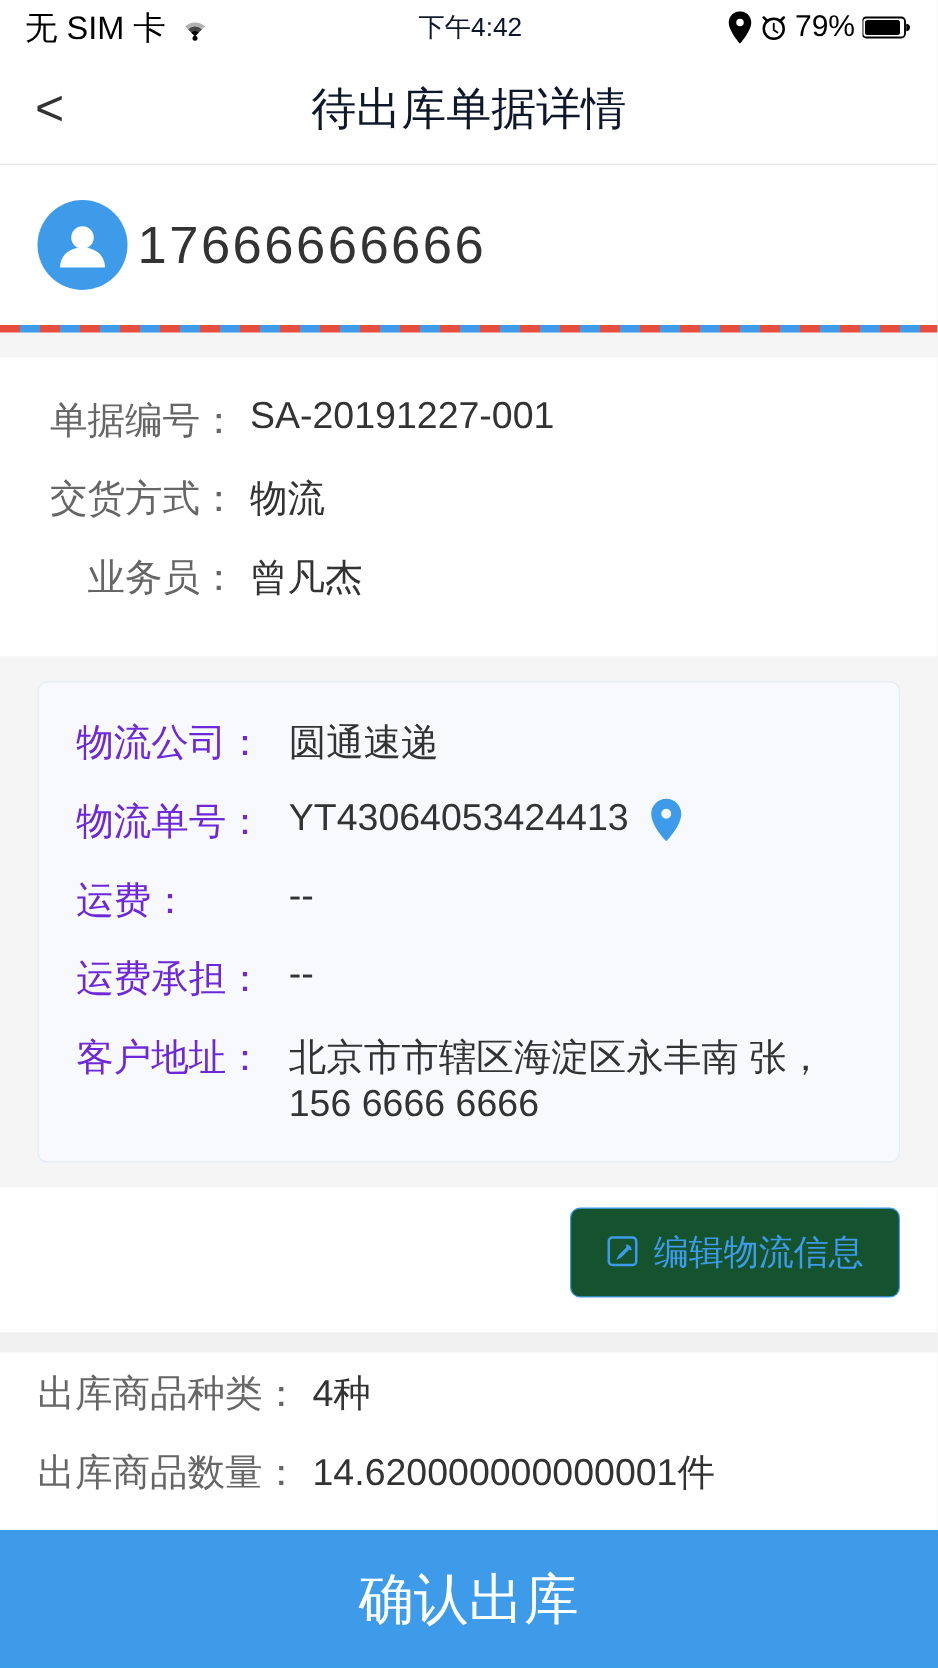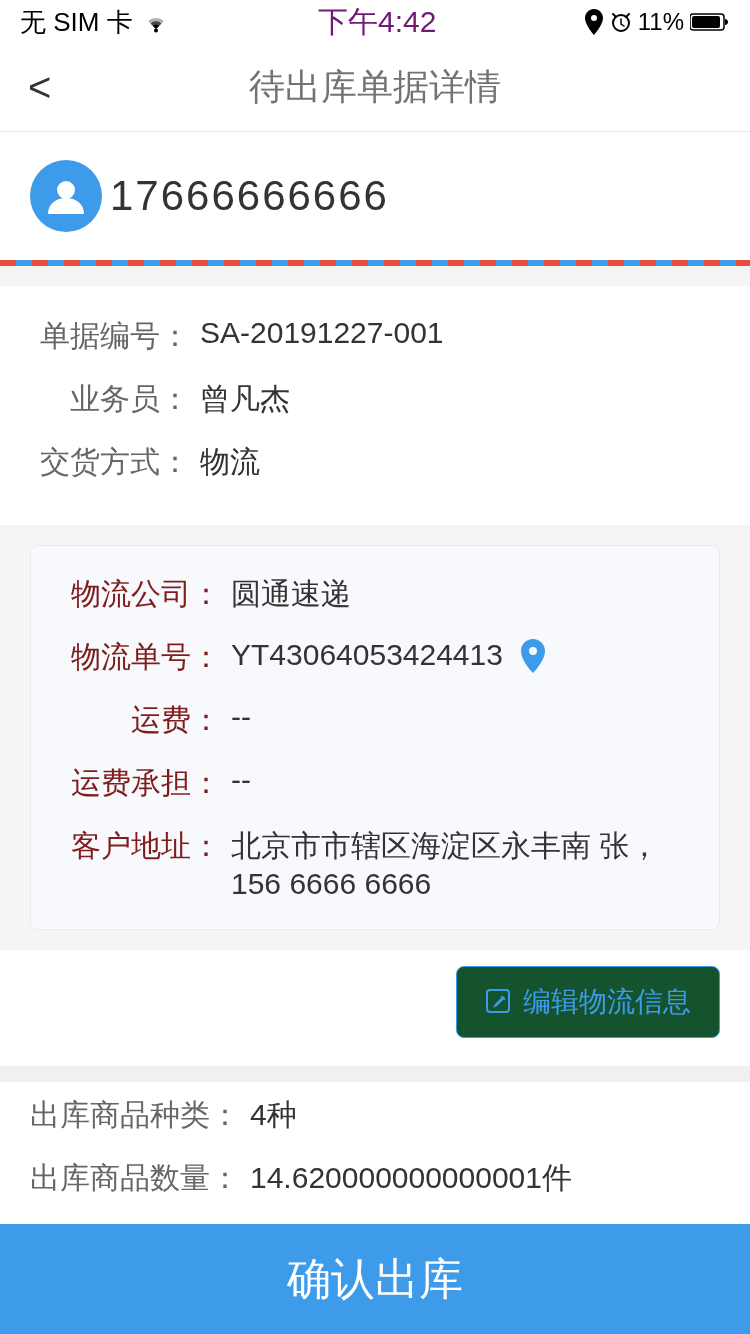--- a/index.html
+++ b/index.html
@@ -26,23 +26,23 @@
     }
     .status-left {
       display: flex;
       align-items: center;
       gap: 8px;
       font-size: 26px;
       color: #000;
       justify-content: flex-end;
     }
     .status-center {
-      font-size: 30px;
+      font-size: 21px;
       font-weight: 500;
-      color: #701a75;
+      color: #0f172a;
     }
     .status-right {
       display: flex;
       align-items: center;
       gap: 6px;
       font-size: 24px;
       color: #000;
     }
 
     
@@ -60,21 +60,21 @@
       position: absolute;
       left: 28px;
       font-size: 40px;
       color: #333;
       cursor: pointer;
       font-weight: 300;
     }
     .nav-title {
       font-size: 36px;
       font-weight: 500;
-      color: #737373;
+      color: #0f172a;
     }
 
     
     .content {
       padding-bottom: 120px;
     }
 
     
     .user-section {
       background: #fff;
@@ -151,23 +151,22 @@
     .logistics-row {
       display: flex;
       align-items: flex-start;
       margin-bottom: 22px;
       font-size: 30px;
     }
     .logistics-row:last-child {
       margin-bottom: 0;
     }
     .logistics-label {
-      color: #7f1d1d;
+      color: #6d28d9;
       min-width: 160px;
-      text-align: right;
       flex-shrink: 0;
     }
     .logistics-value {
       color: #333;
       flex: 1;
       padding-left: 10px;
       display: flex;
       align-items: center;
       gap: 12px;
     }
@@ -265,21 +264,21 @@
   <div class="status-center">下午4:42</div>
   <div class="status-right">
     <svg width="20" height="26" viewBox="0 0 20 26">
       <path d="M10 0C5 0 1 4 1 9c0 7 9 17 9 17s9-10 9-17C19 4 15 0 10 0zm0 12a3 3 0 110-6 3 3 0 010 6z" fill="#000"></path>
     </svg>
     <svg width="22" height="24" viewBox="0 0 22 24">
       <circle cx="11" cy="13" r="8" fill="none" stroke="#000" stroke-width="2"></circle>
       <path d="M11 9v5l3 2" stroke="#000" stroke-width="1.5" fill="none" stroke-linecap="round"></path>
       <path d="M3 4l3 3M19 4l-3 3" stroke="#000" stroke-width="2" stroke-linecap="round"></path>
     </svg>
-    <span>11%</span>
+    <span>79%</span>
     <svg width="40" height="20" viewBox="0 0 40 20">
       <rect x="0" y="2" width="34" height="16" rx="3" fill="none" stroke="#000" stroke-width="1.5"></rect>
       <rect x="2" y="4" width="28" height="12" rx="2" fill="#000"></rect>
       <path d="M35 7v6c2 0 3-1.5 3-3s-1-3-3-3z" fill="#000"></path>
     </svg>
   </div>
 </div>
 
 <div class="nav-bar">
   <div class="nav-back">&lt;</div>
@@ -299,26 +298,26 @@
   </div>
 
   <div class="dashed-line"></div>
 
   <div class="info-section">
     <div class="info-row">
       <span class="info-label">单据编号：</span>
       <span class="info-value">SA-20191227-001</span>
     </div>
     <div class="info-row">
+      <span class="info-label">交货方式：</span>
+      <span class="info-value">物流</span>
+    </div>
+    <div class="info-row">
       <span class="info-label">业务员：</span>
       <span class="info-value">曾凡杰</span>
-    </div>
-    <div class="info-row">
-      <span class="info-label">交货方式：</span>
-      <span class="info-value">物流</span>
     </div>
   </div>
 
   <div class="logistics-card">
     <div class="logistics-row">
       <span class="logistics-label">物流公司：</span>
       <span class="logistics-value">圆通速递</span>
     </div>
     <div class="logistics-row">
       <span class="logistics-label">物流单号：</span>

